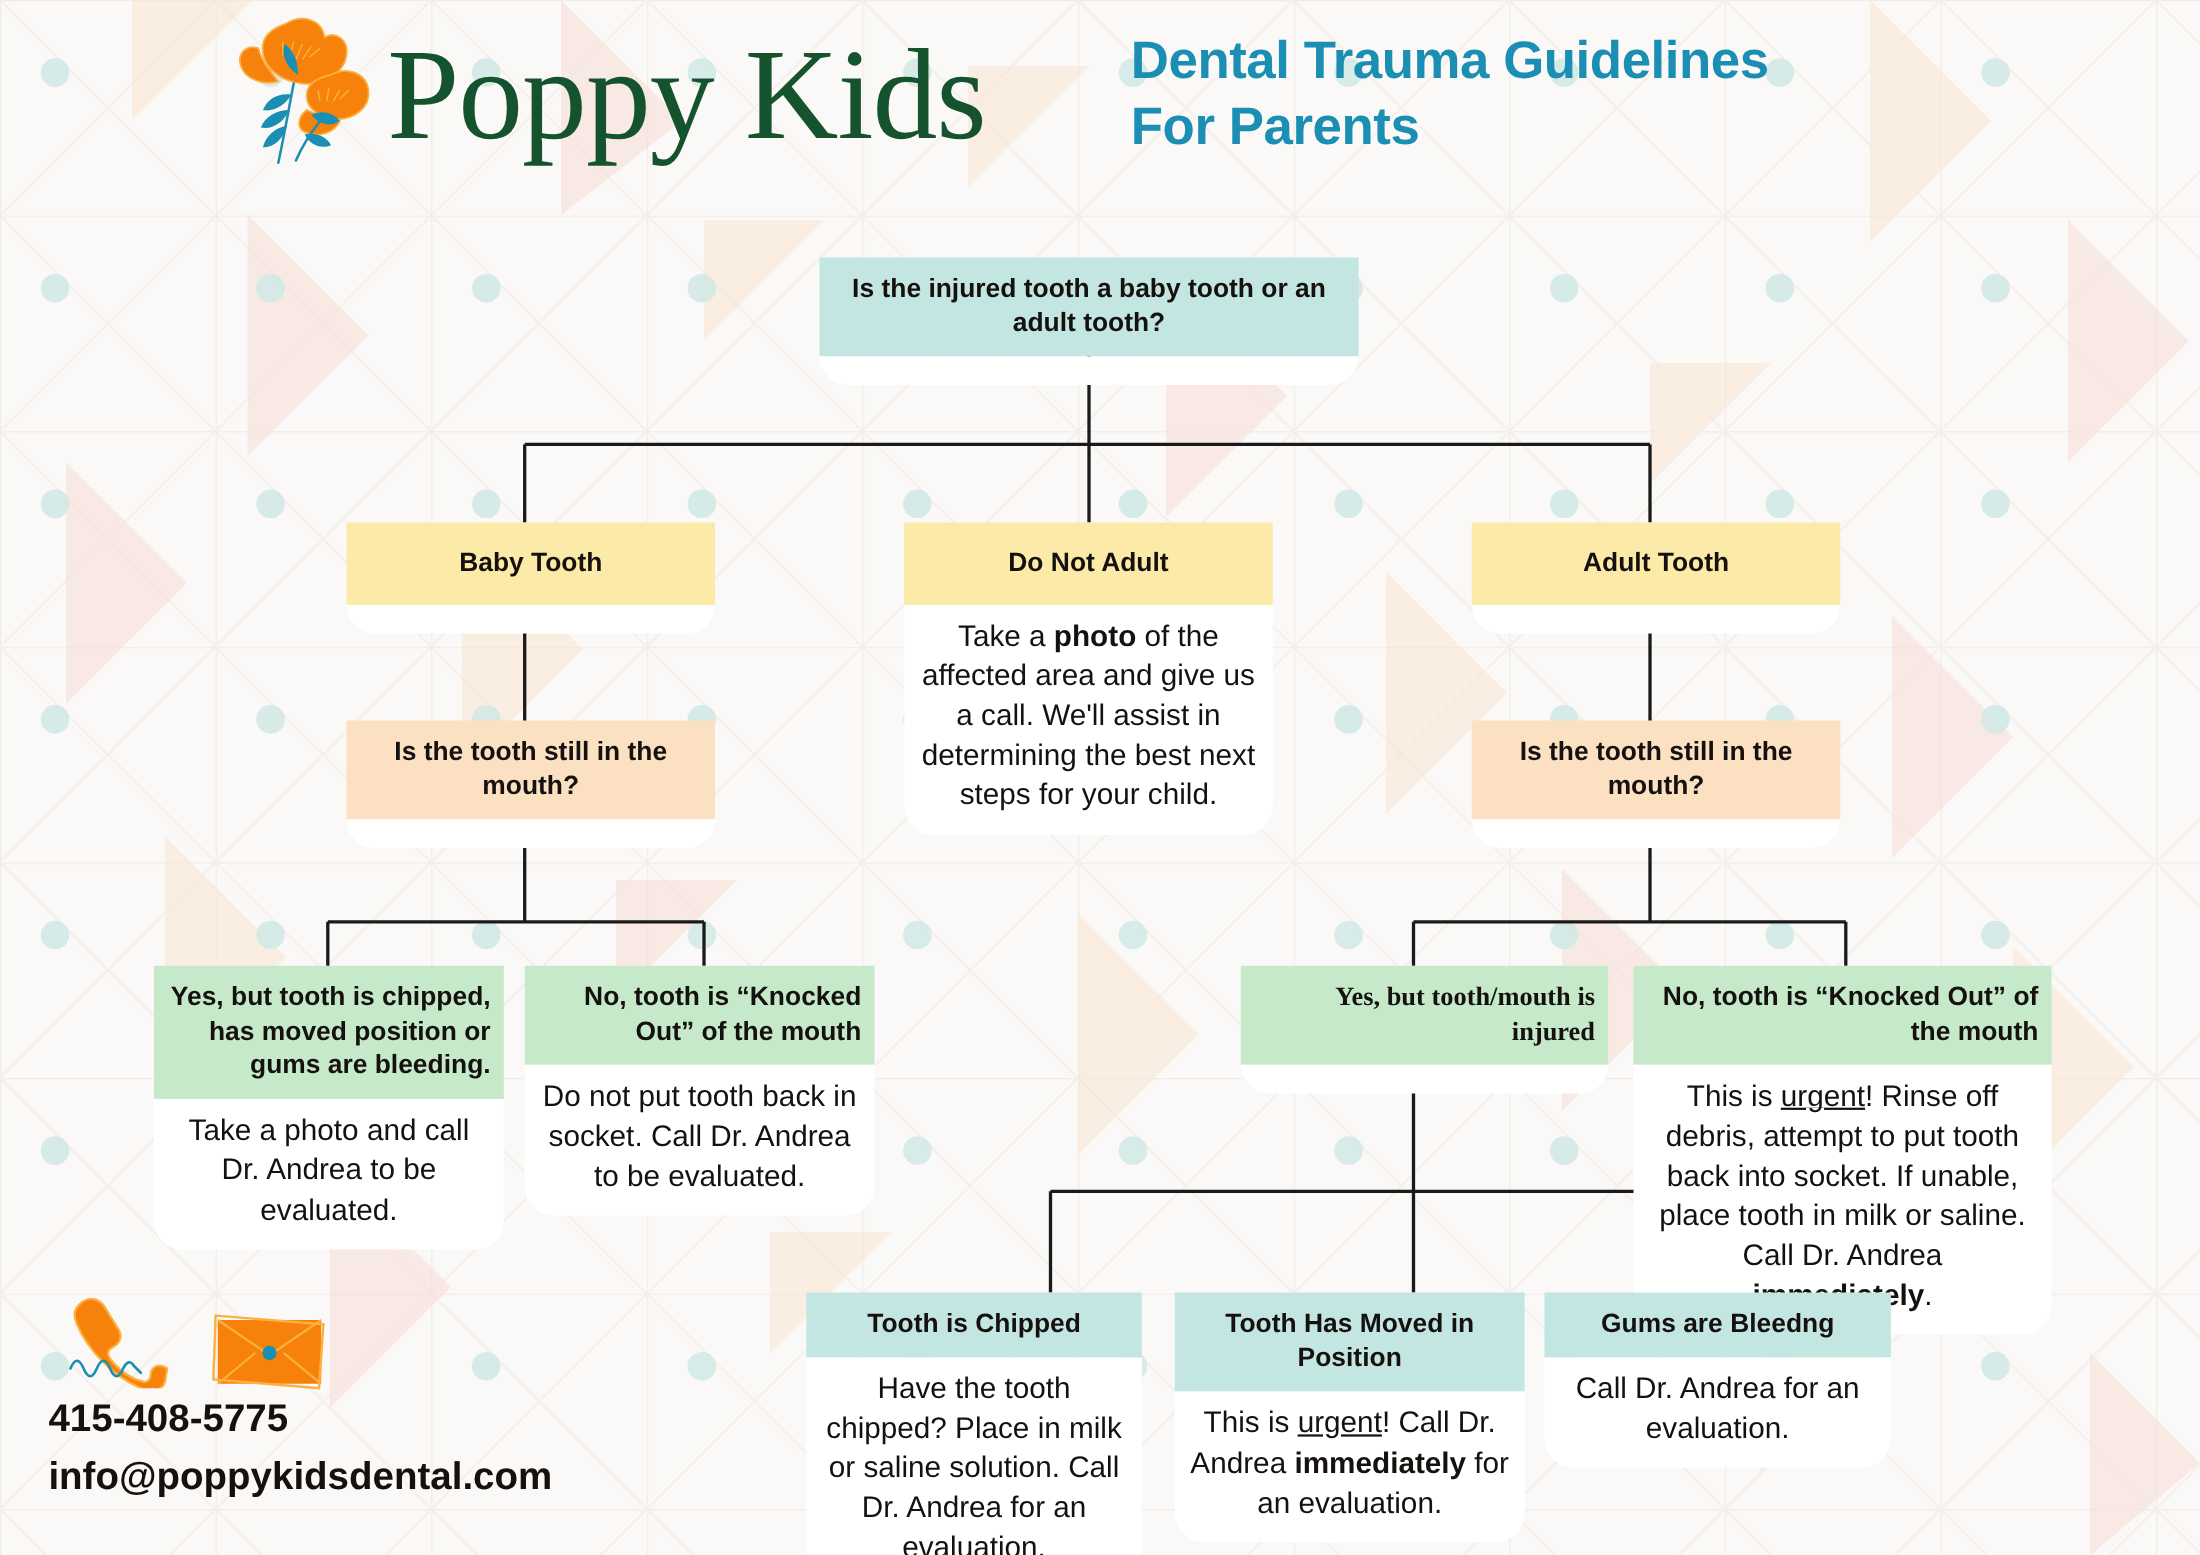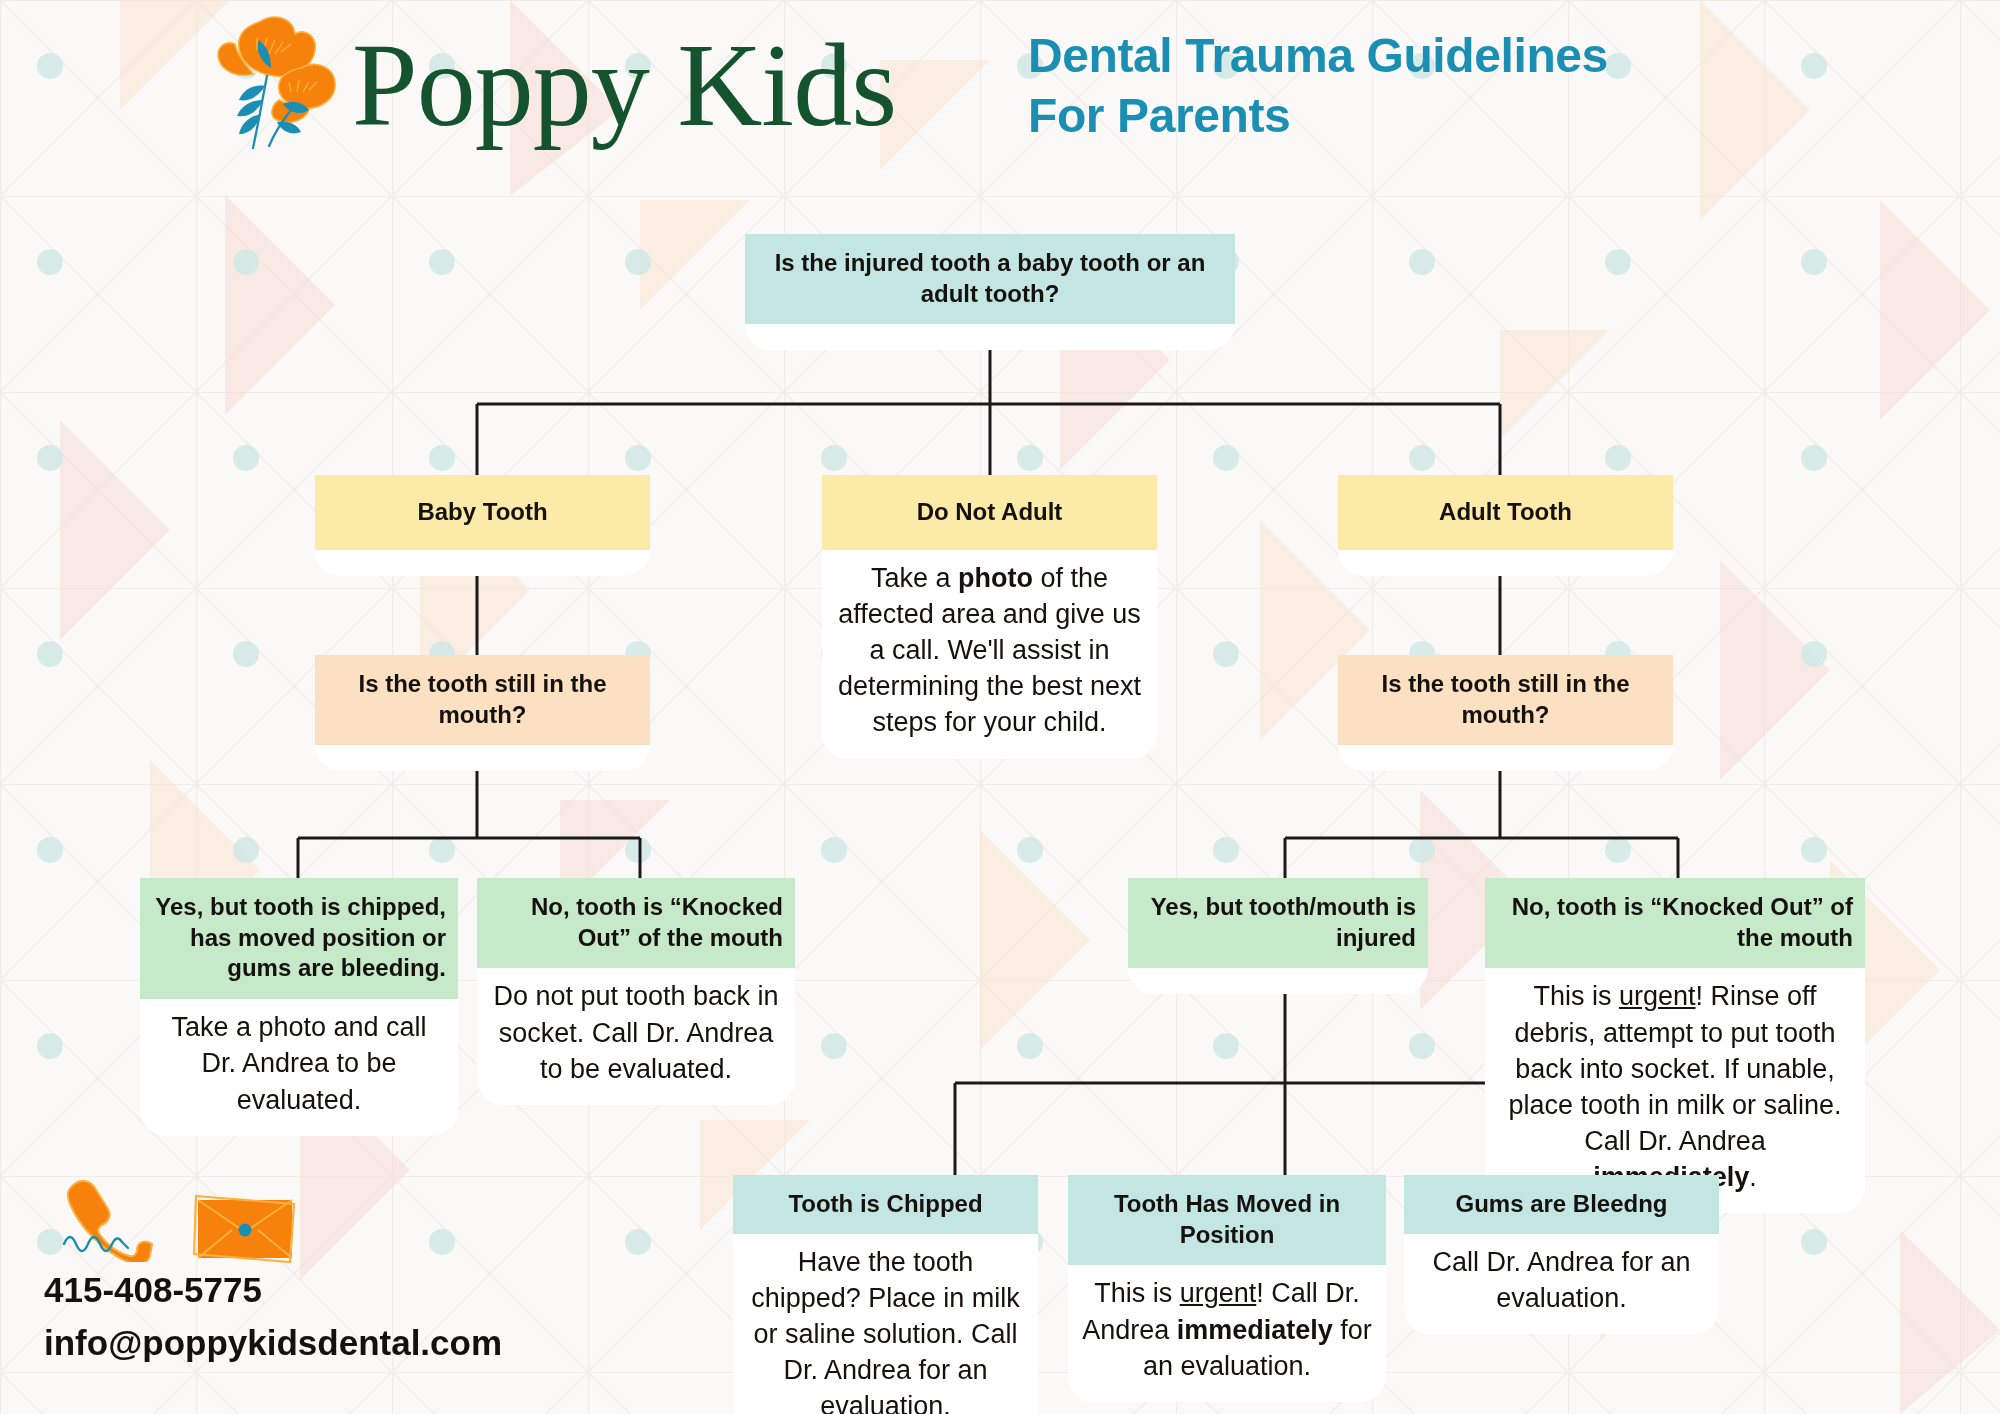--- a/index.html
+++ b/index.html
@@ -283,21 +283,21 @@
   <div class="node" style="left:140px; top:878px; width:318px;">
     <div class="cap green">Yes, but tooth is chipped, has moved position or gums are bleeding.</div>
     <div class="body">Take a photo and call Dr. Andrea to be evaluated.</div>
   </div>
 
   <div class="node" style="left:477px; top:878px; width:318px;">
     <div class="cap green">No, tooth is “Knocked Out” of the mouth</div>
     <div class="body">Do not put tooth back in socket. Call Dr. Andrea to be evaluated.</div>
   </div>
 
-  <div class="node no-body" style="left:1128px; top:878px; width:300px;">
+  <div class="node no-body" style="left:1128px; top:878px; width:334px;font-family:Liberation Serif, serif;">
     <div class="cap green">Yes, but tooth/mouth is injured</div>
     <div class="shadow-pad"></div>
   </div>
 
   <div class="node" style="left:1485px; top:878px; width:380px;">
     <div class="cap green">No, tooth is “Knocked Out” of the mouth</div>
     <div class="body">
       <span>This is </span><u>urgent</u><span>! Rinse off debris, attempt to put tooth back into socket. If unable, place tooth in milk or saline. Call Dr. Andrea </span><b>immediately</b><span>.</span>
     </div>
   </div>

